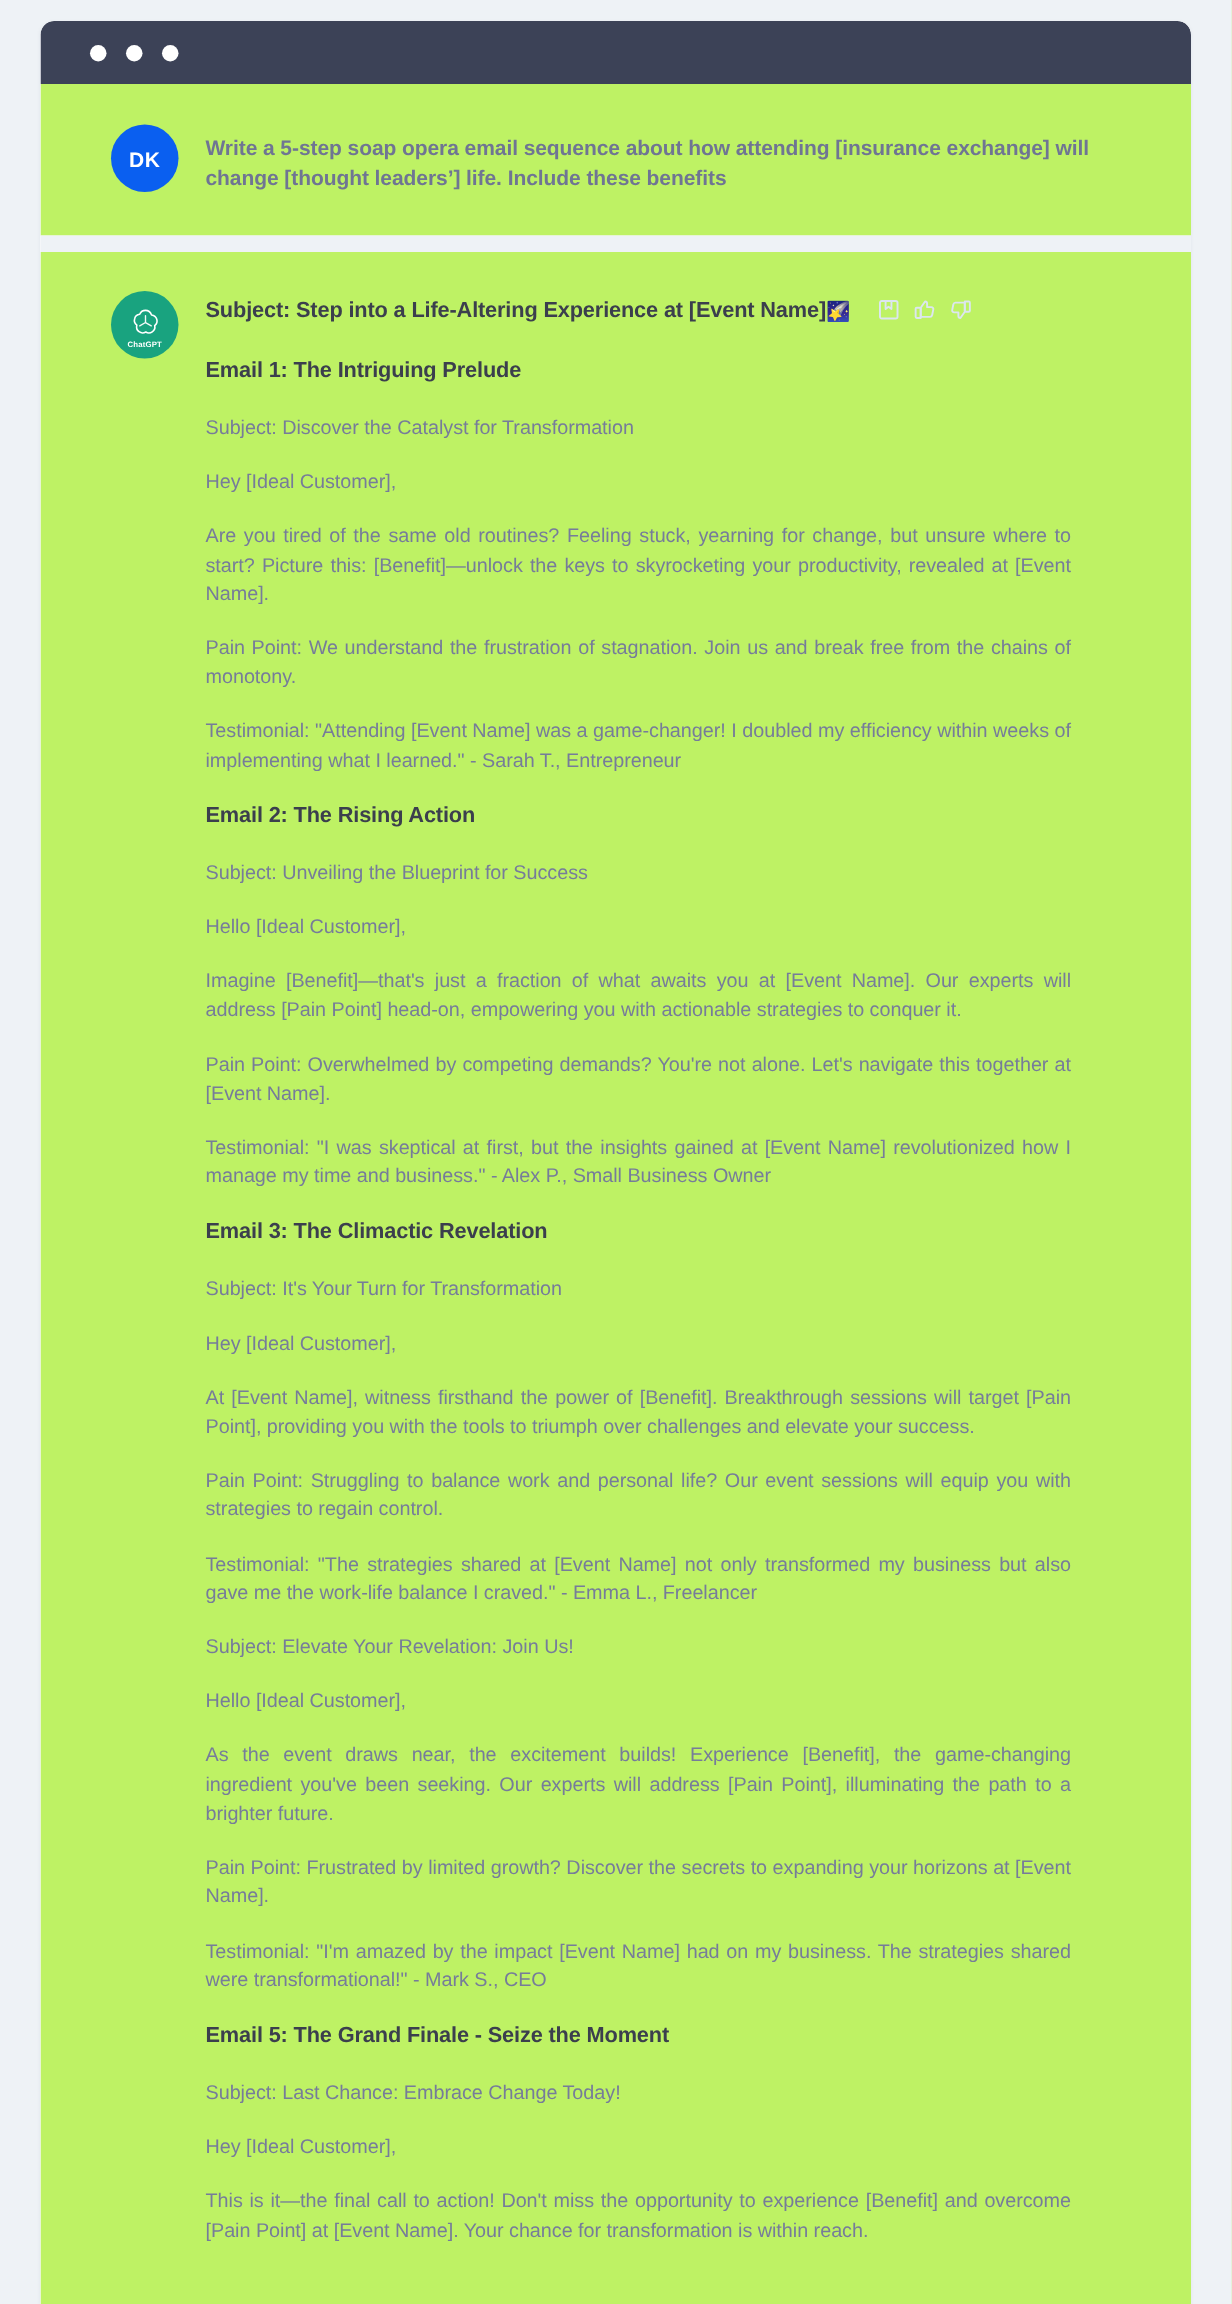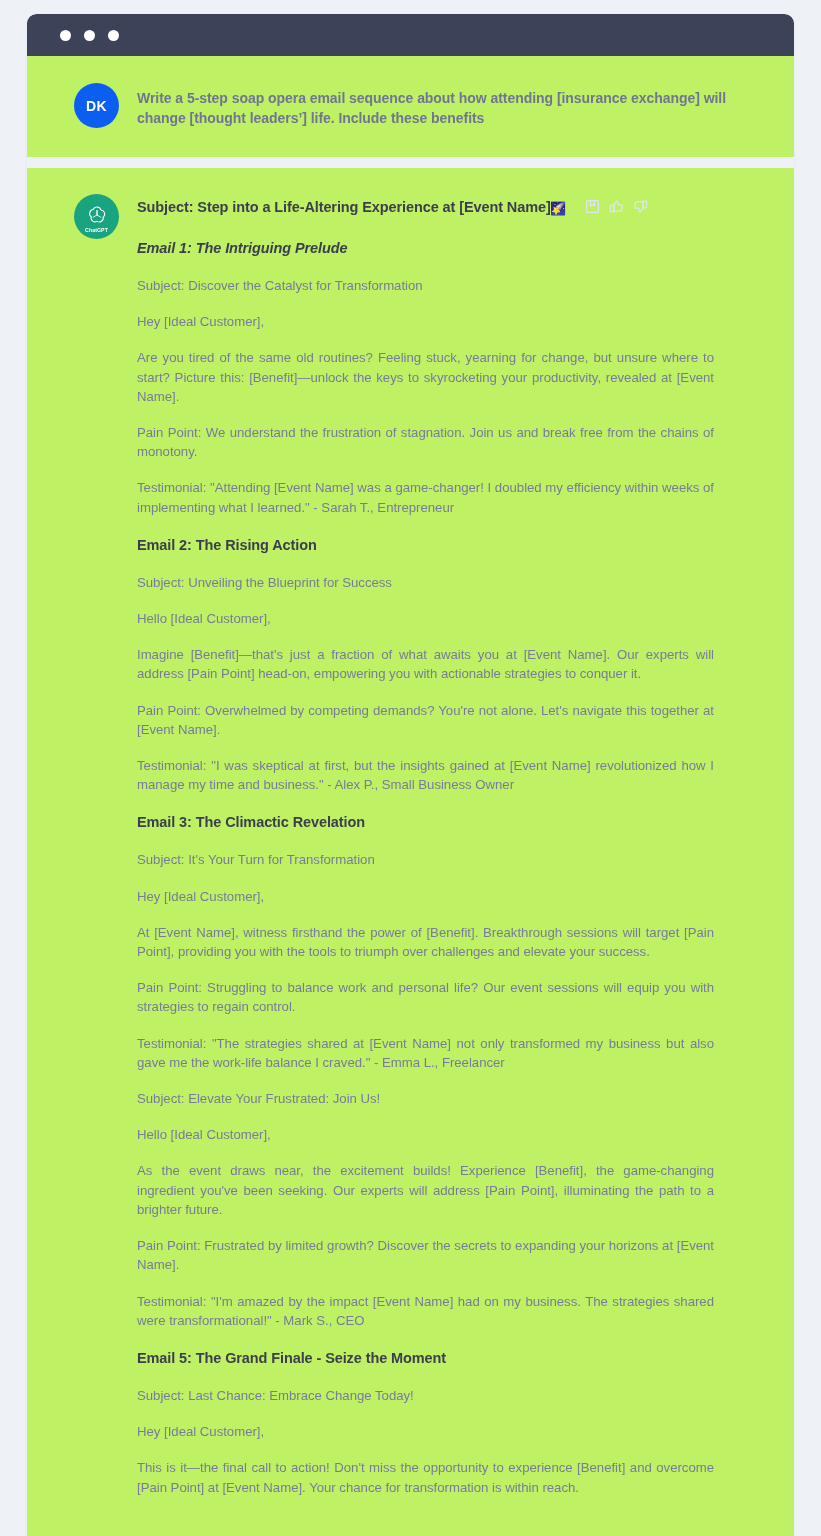--- a/index.html
+++ b/index.html
@@ -143,21 +143,21 @@
 
   
   h3.ehead {
     font-size: 14.5px;
     font-weight: 700;
     color: #3b3f4d;
     line-height: 22px;
     letter-spacing: -0.1px;
     margin-top: 17px;
   }
-  .first-head { margin-top: 11px; font-style: italic; }
+  .first-head { margin-top: 11px; }
 
   p.para {
     font-size: 13.2px;
     line-height: 19.2px;
     color: #767c9a;
     margin-top: 17px;
     max-width: 577px;
     text-align: justify;
     hyphens: auto;
     -webkit-hyphens: auto;
@@ -241,21 +241,21 @@
               <p class="para nowrap-short">Hello [Ideal Customer],</p>
               <p class="para">Imagine [Benefit]—that's just a fraction of what awaits you at [Event Name]. Our experts will address [Pain Point] head-on, empowering you with actionable strategies to conquer it.</p>
               <p class="para">Pain Point: Overwhelmed by competing demands? You're not alone. Let's navigate this together at [Event Name].</p>
               <p class="para">Testimonial: "I was skeptical at first, but the insights gained at [Event Name] revolutionized how I manage my time and business." - Alex P., Small Business Owner</p>
               <h3 class="ehead">Email 3: The Climactic Revelation</h3>
               <p class="para nowrap-short">Subject: It's Your Turn for Transformation</p>
               <p class="para nowrap-short">Hey [Ideal Customer],</p>
               <p class="para">At [Event Name], witness firsthand the power of [Benefit]. Breakthrough sessions will target [Pain Point], providing you with the tools to triumph over challenges and elevate your success.</p>
               <p class="para">Pain Point: Struggling to balance work and personal life? Our event sessions will equip you with strategies to regain control.</p>
               <p class="para">Testimonial: "The strategies shared at [Event Name] not only transformed my business but also gave me the work-life balance I craved." - Emma L., Freelancer</p>
-              <p class="para nowrap-short">Subject: Elevate Your Frustrated: Join Us!</p>
+              <p class="para nowrap-short">Subject: Elevate Your Revelation: Join Us!</p>
               <p class="para nowrap-short">Hello [Ideal Customer],</p>
               <p class="para">As the event draws near, the excitement builds! Experience [Benefit], the game-changing ingredient you've been seeking. Our experts will address [Pain Point], illuminating the path to a brighter future.</p>
               <p class="para">Pain Point: Frustrated by limited growth? Discover the secrets to expanding your horizons at [Event Name].</p>
               <p class="para">Testimonial: "I'm amazed by the impact [Event Name] had on my business. The strategies shared were transformational!" - Mark S., CEO</p>
               <h3 class="ehead">Email 5: The Grand Finale - Seize the Moment</h3>
               <p class="para nowrap-short">Subject: Last Chance: Embrace Change Today!</p>
               <p class="para nowrap-short">Hey [Ideal Customer],</p>
               <p class="para">This is it—the final call to action! Don't miss the opportunity to experience [Benefit] and overcome [Pain Point] at [Event Name]. Your chance for transformation is within reach.</p>
             </div>
 

